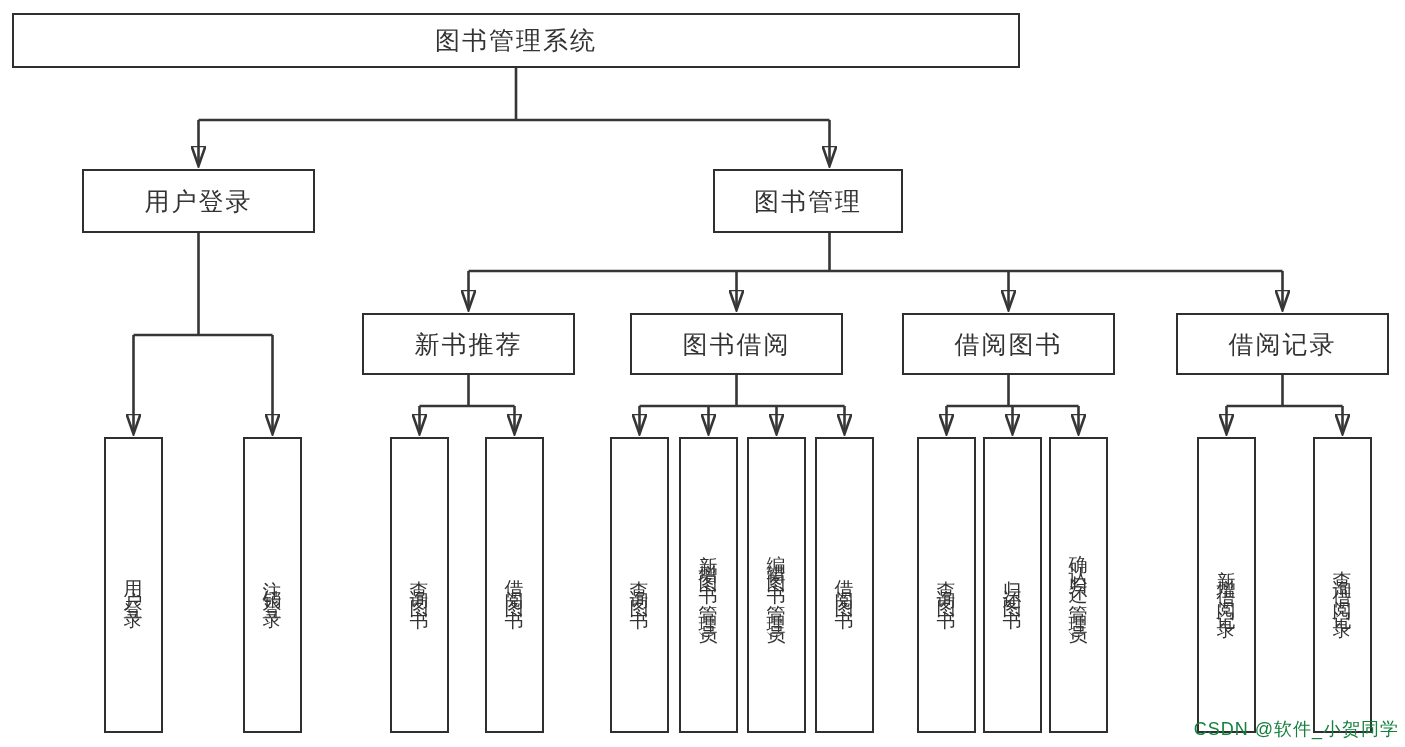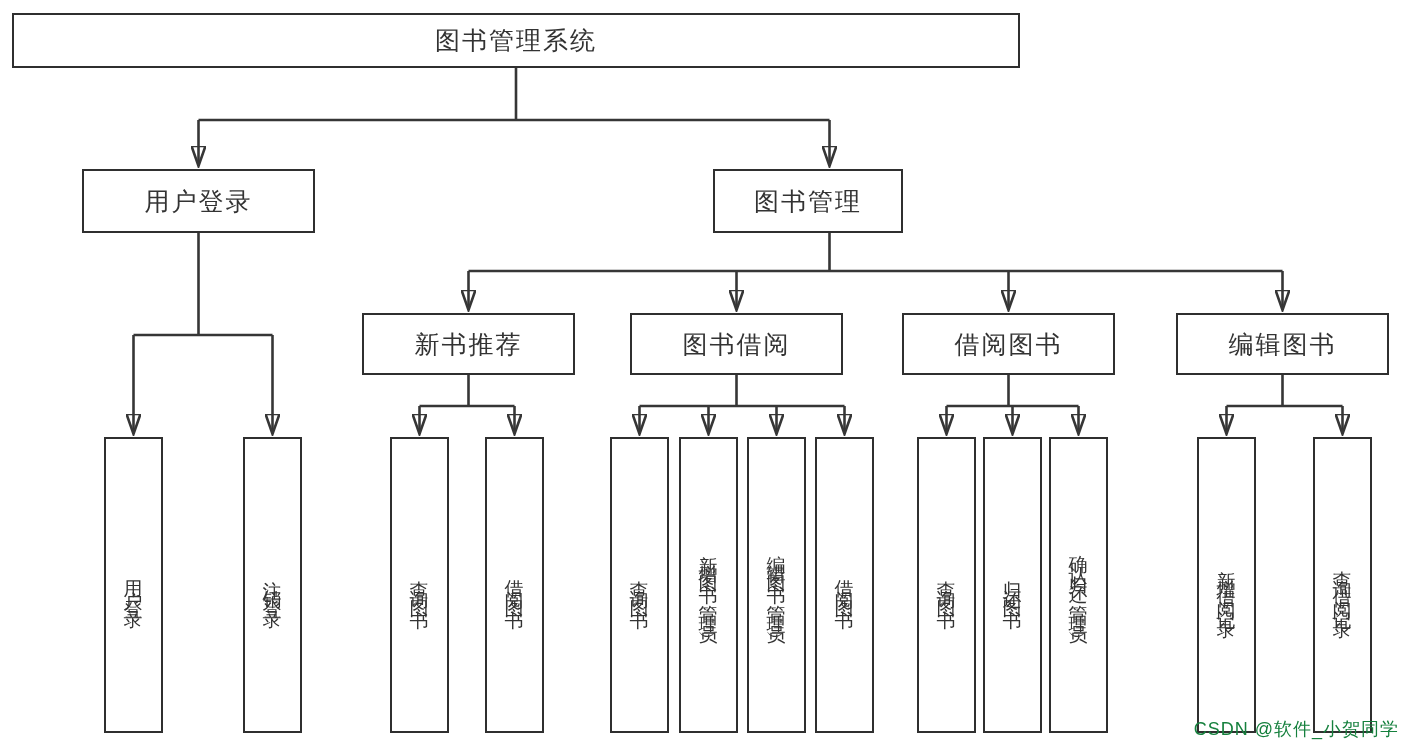--- a/index.html
+++ b/index.html
@@ -128,21 +128,21 @@
   <div class="node l3 l3a">
     <span>新书推荐</span>
   </div>
   <div class="node l3 l3b">
     <span>图书借阅</span>
   </div>
   <div class="node l3 l3c">
     <span>借阅图书</span>
   </div>
   <div class="node l3 l3d">
-    <span>编辑图书</span>
+    <span>借阅记录</span>
   </div>
 
   <div class="node leaf a1">
     <span>用户登录</span>
   </div>
   <div class="node leaf a2">
     <span>注销登录</span>
   </div>
 
   <div class="node leaf b1">

